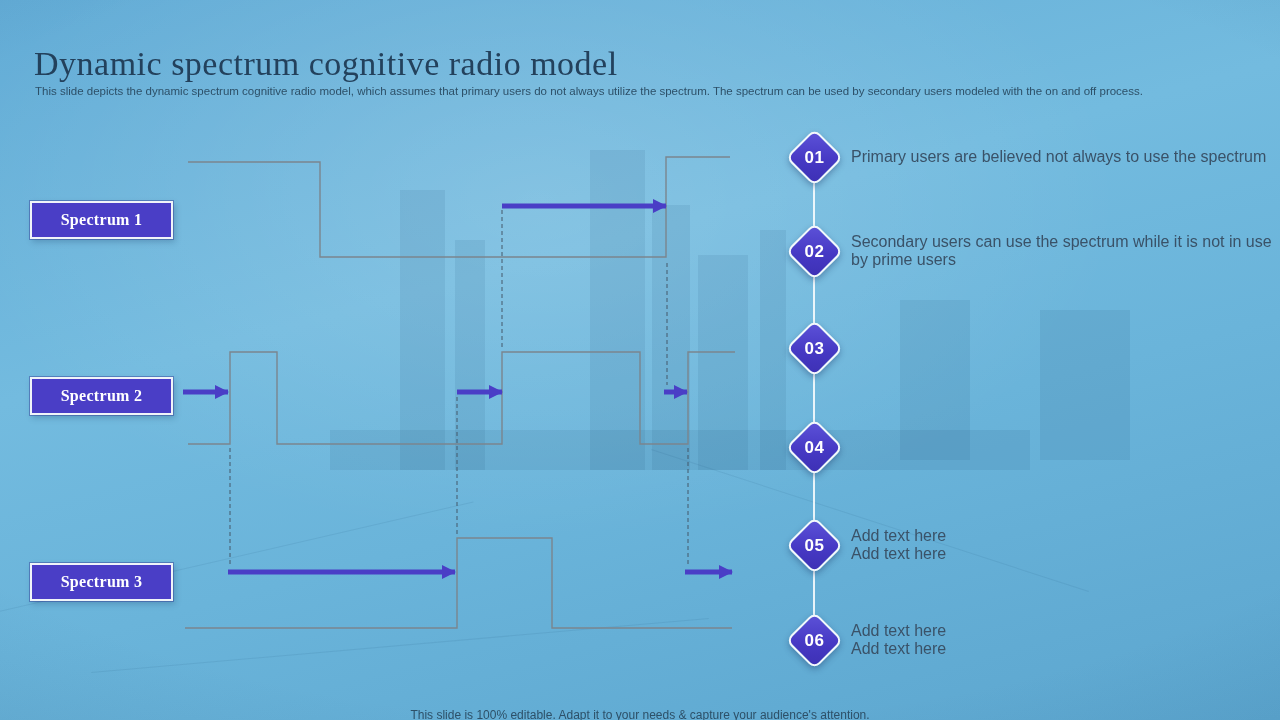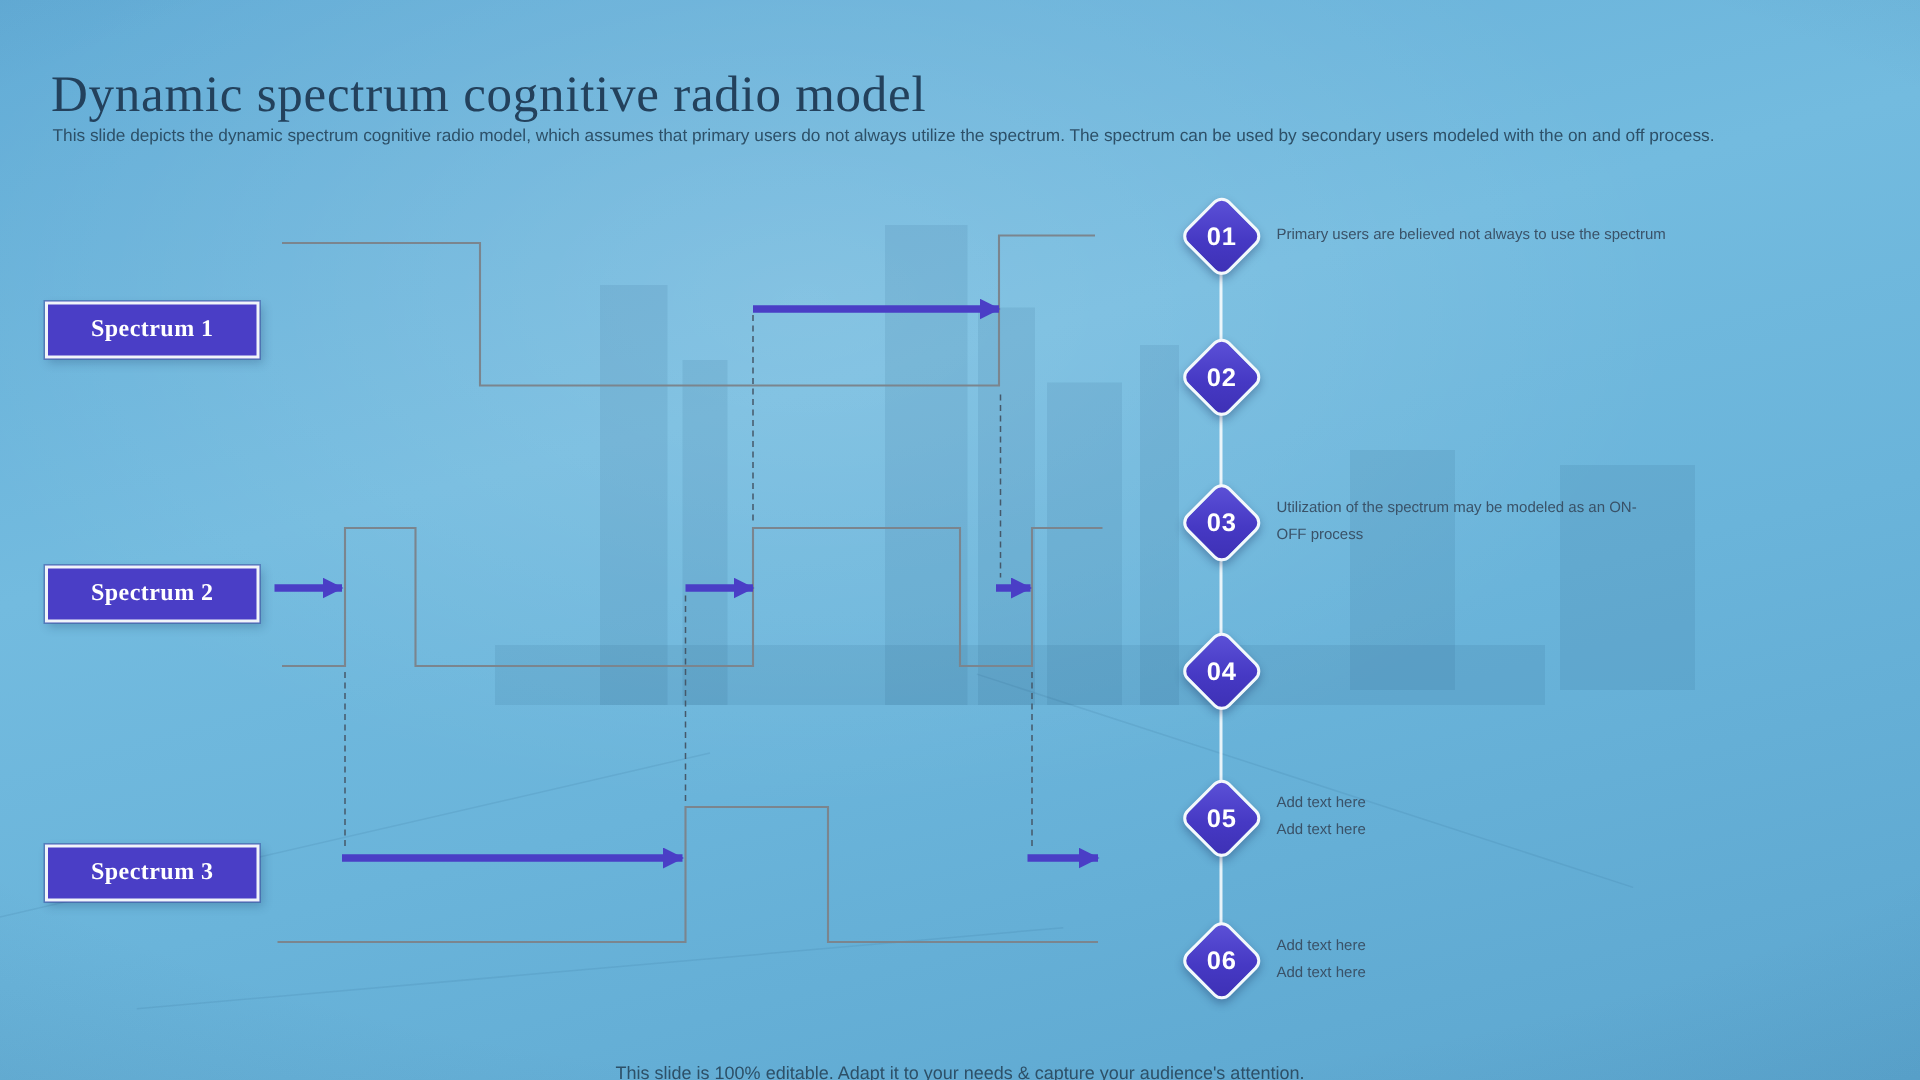--- a/index.html
+++ b/index.html
@@ -52,21 +52,21 @@
 
   .step{position:absolute;left:787px;display:flex;align-items:center;gap:10px;z-index:2;}
   .st1{top:130px;} .st2{top:224px;} .st3{top:321px;} .st4{top:420px;} .st5{top:518px;} .st6{top:613px;}
   .diamond-box{width:54px;height:54px;display:flex;align-items:center;justify-content:center;flex:0 0 54px;}
   .diamond{width:37px;height:37px;border-radius:8px;border:2.5px solid #f4f8fc;
     transform:rotate(45deg);
     background:linear-gradient(135deg,#5d52d8 0%,#4639c4 55%,#3d30b4 100%);
     box-shadow:2px 2px 6px rgba(20,40,90,0.35);
     display:flex;align-items:center;justify-content:center;}
   .diamond span{transform:rotate(-45deg);color:#fff;font-weight:bold;font-size:17px;letter-spacing:0.5px;}
-  .step-text{max-width:440px;font-size:10px;line-height:18px;color:var(--body-text);white-space:pre-line;}
+  .step-text{max-width:440px;font-size:16px;line-height:18px;color:var(--body-text);white-space:pre-line;}
 
   .footer{position:absolute;left:0;right:0;top:696px;text-align:center;font-size:12px;color:#2d5068;}
 </style>
 </head>
 <body>
 
 <div class="slide">
   <div class="city">
     <div class="b1"></div>
       <div class="b2"></div>
@@ -121,30 +121,30 @@
     </div>
     <div class="step-text">Primary users are believed not always to use the spectrum</div>
   </div>
 
   <div class="step st2">
     <div class="diamond-box">
       <div class="diamond">
         <span>02</span>
       </div>
     </div>
+    <div class="step-text">Secondary users can use the spectrum while it is not in use
+by prime users</div>
   </div>
 
   <div class="step st3">
     <div class="diamond-box">
       <div class="diamond">
         <span>03</span>
       </div>
     </div>
-    <div class="step-text">Utilization of the spectrum may be modeled as an ON-
-OFF process</div>
   </div>
 
   <div class="step st4">
     <div class="diamond-box">
       <div class="diamond">
         <span>04</span>
       </div>
     </div>
   </div>
 

